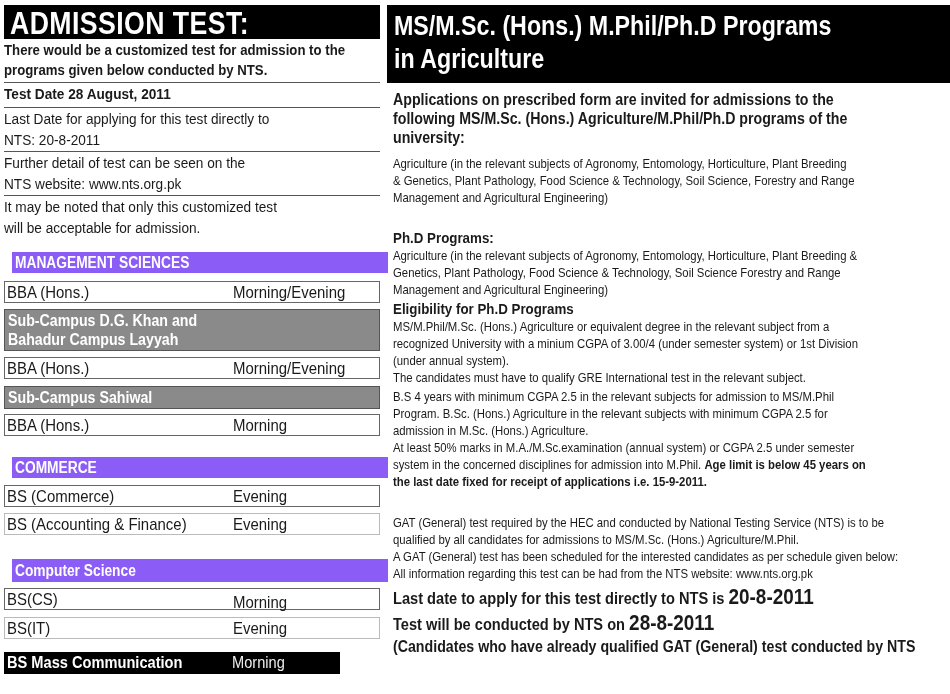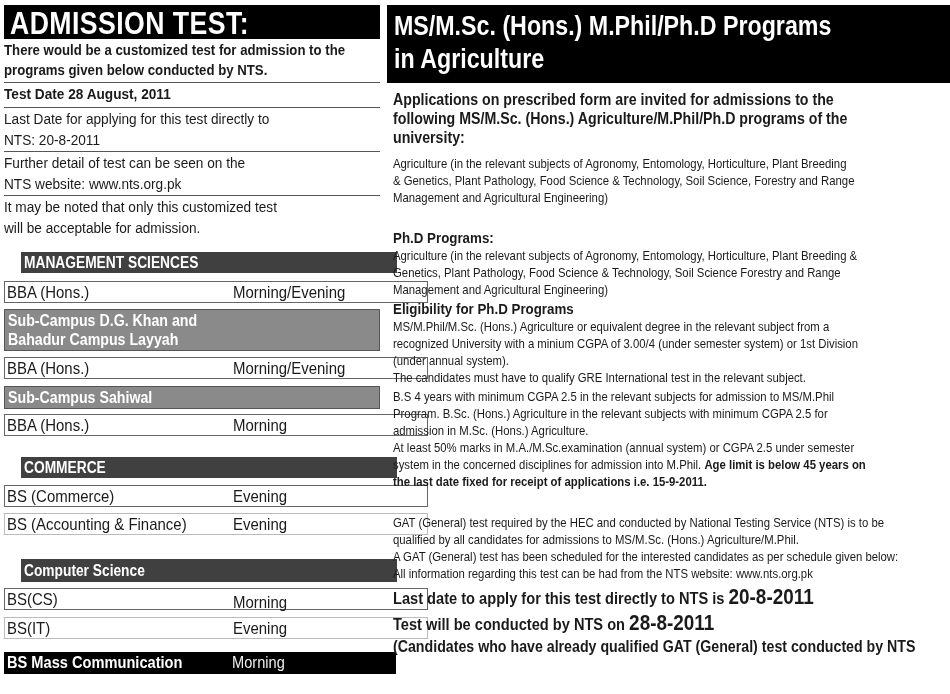--- a/index.html
+++ b/index.html
@@ -14,33 +14,33 @@
   .bigbar .cond { position: absolute; left: 6px; top: 1px; font-weight: bold; font-size: 31px; letter-spacing: 0.5px; transform: scaleX(0.86); }
 
   .intro { position: absolute; left: 0; top: 40px; width: 376px; font-weight: bold; font-size: 15px; line-height: 20px; }
   .intro .cond { transform: scaleX(0.88); }
 
   .ruled { position: absolute; left: 0; width: 376px; border-top: 1.5px solid #555; }
   .ruled .txt { font-size: 15.5px; line-height: 21px; }
   .ruled .cond { transform: scaleX(0.88); }
   .ruled.bold .txt { font-weight: bold; }
 
-  .sechead { position: absolute; left: 17px; width: 376px; height: 21px; background: #404040; color: #fff; font-weight: bold; font-size: 16px; line-height: 21px; padding-left: 3px; }
+  .sechead { position: absolute; left: 8px; width: 376px; height: 21px; background: #8b5cf6; color: #fff; font-weight: bold; font-size: 16px; line-height: 21px; padding-left: 3px; }
   .sechead .cond { transform: scaleX(0.86); }
 
-  .row { position: absolute; left: 0; width: 424px; height: 22px; background: #fff; border: 1.5px solid #666; font-size: 17px; line-height: 19px; }
+  .row { position: absolute; left: 0; width: 376px; height: 22px; background: #fff; border: 1.5px solid #666; font-size: 17px; line-height: 19px; }
   .row.light { border-color: #bbb; }
   .row .prog { position: absolute; left: 2px; top: 1px; }
   .row .sess { position: absolute; left: 228px; top: 1px; }
   .row .cond { transform: scaleX(0.88); }
 
   .grayrow { position: absolute; left: 0; width: 376px; background: #8a8a8a; border: 1.5px solid #555; color: #fff; font-weight: bold; font-size: 16.5px; line-height: 21px; padding-left: 3px; }
   .grayrow .cond { transform: scaleX(0.86); }
 
-  .blackrow { position: absolute; left: 0; width: 392px; height: 22px; background: #000; color: #fff; font-size: 17px; line-height: 22px; }
+  .blackrow { position: absolute; left: 0; width: 336px; height: 22px; background: #000; color: #fff; font-size: 17px; line-height: 22px; }
   .blackrow .prog { position: absolute; left: 3px; top: 0; font-weight: bold; }
   .blackrow .sess { position: absolute; left: 228px; top: 0; color: #eee; }
   .blackrow .cond { transform: scaleX(0.86); }
 
   
   #right { position: absolute; left: 387px; top: 0; width: 563px; }
   .rbar { position: absolute; left: 0; top: 5px; width: 563px; height: 78px; background: #000; color: #fff; }
   .rbar .l1, .rbar .l2 { position: absolute; left: 7px; font-weight: bold; font-size: 27px; line-height: 33px; }
   .rbar .l1 { top: 5px; } .rbar .l2 { top: 38px; }
   .rbar .cond { transform: scaleX(0.86); }

